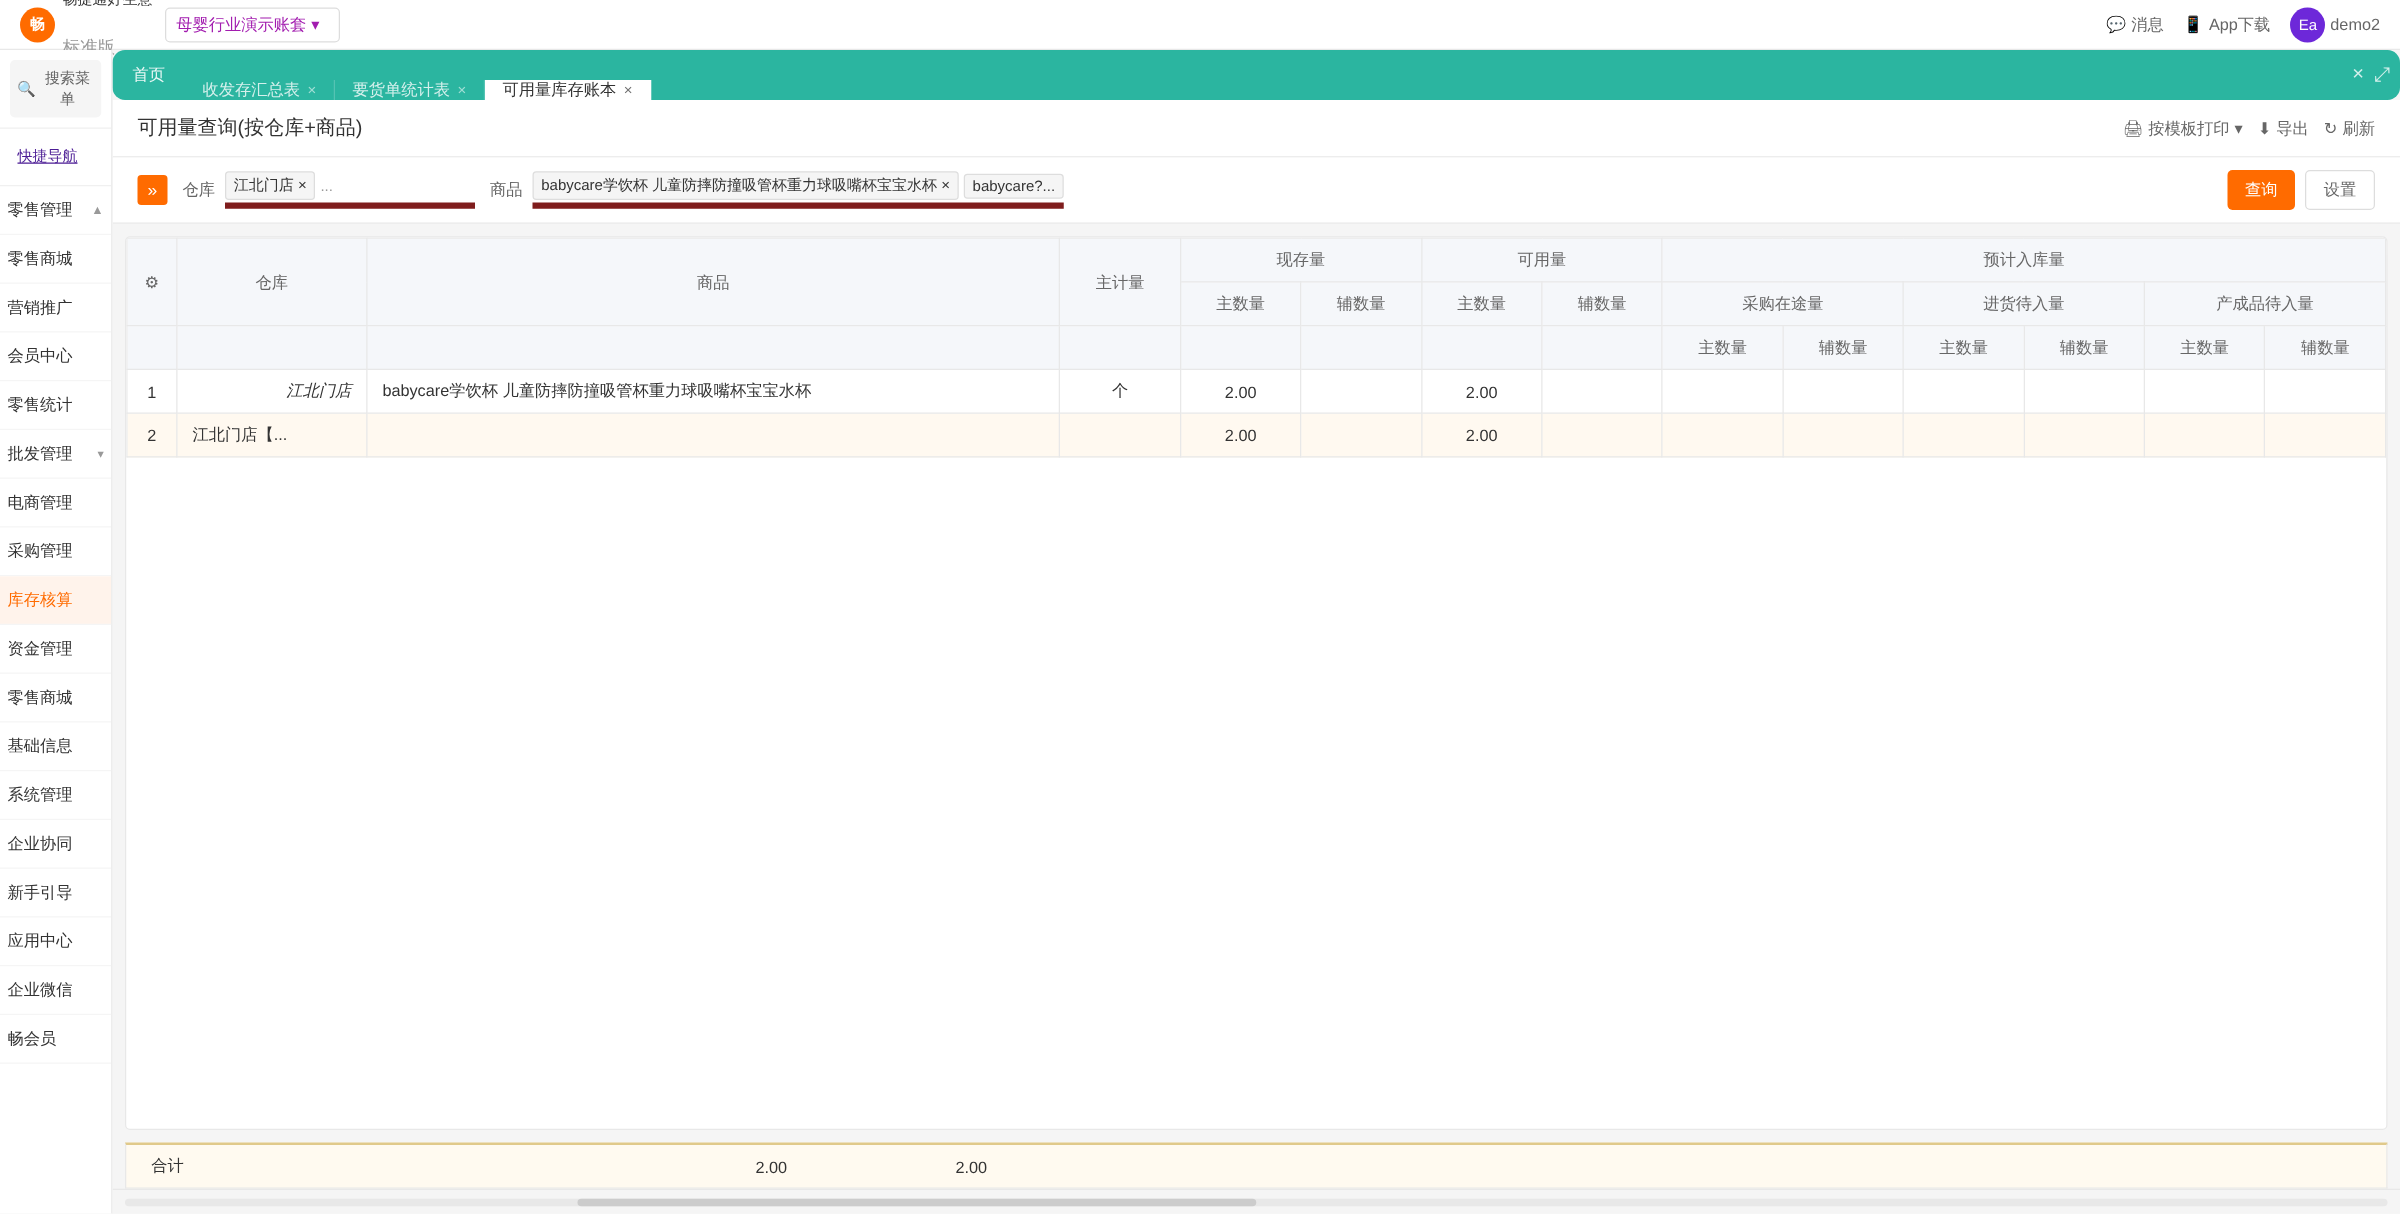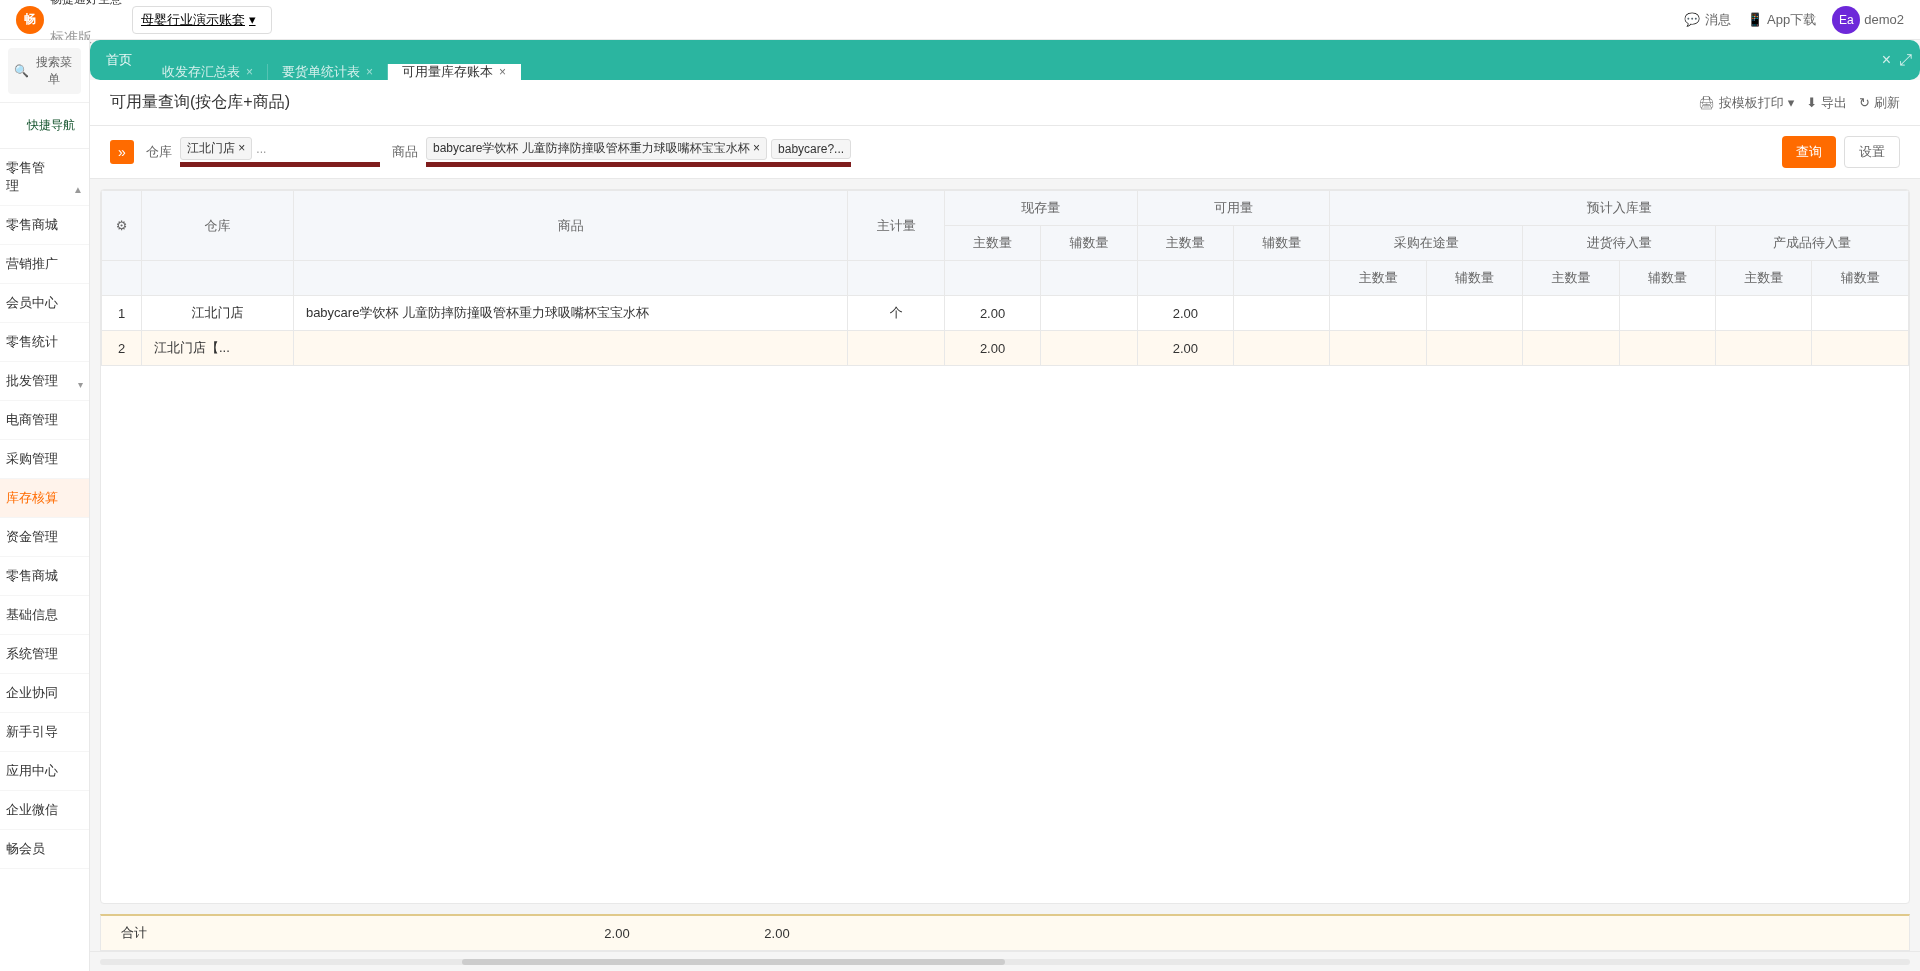--- a/index.html
+++ b/index.html
@@ -6,35 +6,35 @@
     body { font-family: 'Microsoft YaHei', Arial, sans-serif; font-size: 13px; background: #f5f5f5; display: flex; flex-direction: column; height: 971px; overflow: hidden; }
 
     
     .top-bar { height: 40px; background: #fff; display: flex; align-items: center; justify-content: space-between; padding: 0 16px; border-bottom: 1px solid #e8e8e8; flex-shrink: 0; }
     .top-bar-left { display: flex; align-items: center; gap: 10px; }
     .logo-area { display: flex; align-items: center; gap: 6px; }
     .logo-icon { width: 28px; height: 28px; background: #ff6b00; border-radius: 50%; display: flex; align-items: center; justify-content: center; color: white; font-size: 12px; font-weight: bold; }
     .app-name { font-size: 12px; color: #333; line-height: 1.2; }
     .app-subtitle { font-size: 14px; color: #999; margin-top: 22px; }
     .industry-selector { display: flex; align-items: center; gap: 4px; border: 1px solid #ddd; border-radius: 4px; padding: 4px 8px; cursor: pointer; background: #fff; min-width: 140px; }
-    .industry-selector span { color: #000000; font-size: 13px; text-decoration: underline; }
+    .industry-selector span { color: #a21caf; font-size: 13px; }
     .top-bar-right { display: flex; align-items: center; gap: 16px; }
     .top-bar-icon-btn { display: flex; align-items: center; gap: 4px; color: #666; font-size: 13px; cursor: pointer; }
     .avatar { width: 28px; height: 28px; border-radius: 50%; background: #6d28d9; display: flex; align-items: center; justify-content: center; color: white; font-size: 12px; }
 
     
     .main-layout { display: flex; flex: 1; overflow: hidden; }
 
     
     .sidebar { width: 90px; background: #fff; border-right: 1px solid #e8e8e8; display: flex; flex-direction: column; flex-shrink: 0; overflow-y: auto; }
     .sidebar-search { padding: 8px; border-bottom: 1px solid #f0f0f0; }
     .sidebar-search-btn { width: 100%; padding: 6px; background: #f5f5f5; border: none; border-radius: 4px; color: #666; font-size: 12px; cursor: pointer; display: flex; align-items: center; justify-content: center; gap: 4px; }
     .sidebar-nav-btn { padding: 8px; border-bottom: 1px solid #f0f0f0; }
-    .sidebar-nav-link { width: 100%; padding: 6px; background: none; border: none; color: #14532d; font-size: 12px; cursor: pointer; text-align: right; }
-    .sidebar-item { padding: 10px 6px; display: flex; align-items: flex-end; justify-content: space-between; cursor: pointer; border-bottom: 1px solid #f5f5f5; gap: 18px; }
+    .sidebar-nav-link { width: 100%; padding: 6px; background: none; border: none; color: #4c1d95; font-size: 12px; cursor: pointer; text-align: left; text-decoration: underline; }
+    .sidebar-item { padding: 10px 6px; display: flex; align-items: center; justify-content: space-between; cursor: pointer; border-bottom: 1px solid #f5f5f5; }
     .sidebar-item.active { background: #fff3eb; color: #ff6b00; }
     .sidebar-item span { font-size: 13px; color: #333; }
     .sidebar-item.active span { color: #ff6b00; font-weight: 500; }
     .sidebar-item .arrow { font-size: 10px; color: #999; }
 
     
     .content-area { flex: 1; display: flex; flex-direction: column; overflow: hidden; }
 
     
     .tab-bar { height: 40px; background: #2bb5a0; display: flex; align-items: stretch; flex-shrink: 0; border-radius: 10px; }
@@ -303,21 +303,21 @@
               <th>辅数量</th>
               <th>主数量</th>
               <th>辅数量</th>
               <th>主数量</th>
               <th>辅数量</th>
             </tr>
           </thead>
           <tbody>
             <tr>
               <td>1</td>
-              <td style="text-align:center;">江北门店</td>
+              <td style="text-align:right;font-style:italic;">江北门店</td>
               <td style="text-align:left;">babycare学饮杯 儿童防摔防撞吸管杯重力球吸嘴杯宝宝水杯</td>
               <td>个</td>
               <td>2.00</td>
               <td></td>
               <td>2.00</td>
               <td></td>
               <td></td>
               <td></td>
               <td></td>
               <td></td>

